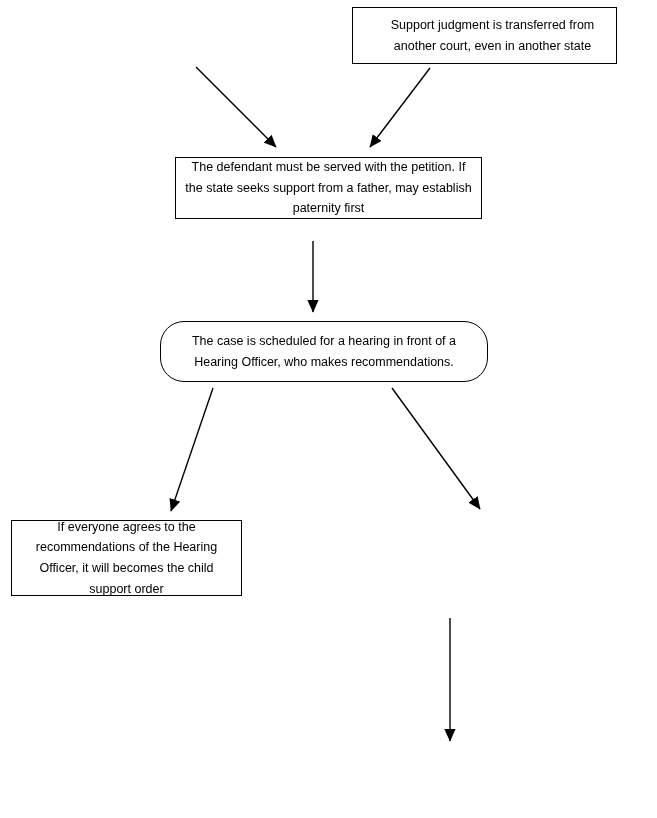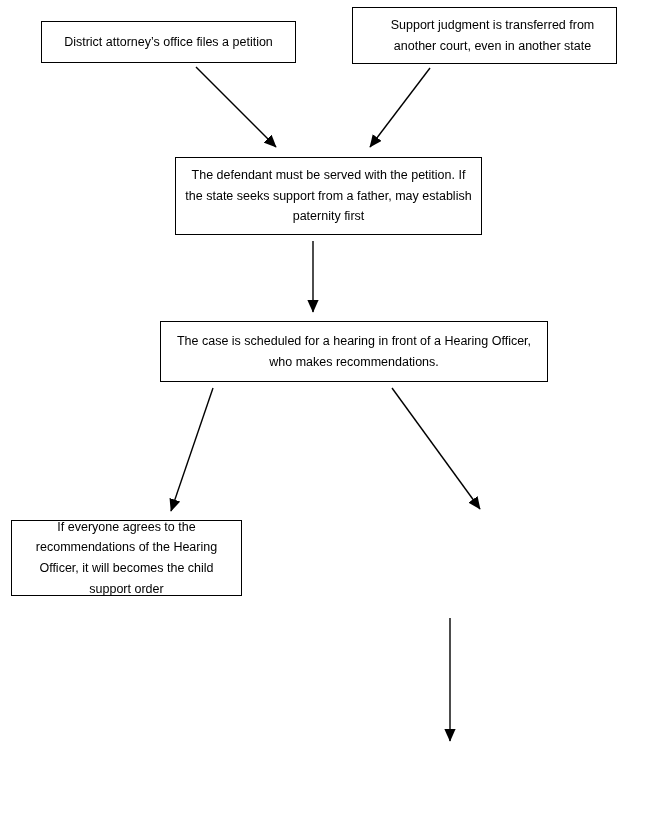--- a/index.html
+++ b/index.html
@@ -35,22 +35,22 @@
   #arrows {
     position: absolute;
     left: 0;
     top: 0;
     width: 657px;
     height: 818px;
     pointer-events: none;
   }
   #n-da      { left: 41px;  top: 21px;  width: 255px; height: 42px; }
   #n-transfer{ left: 352px; top: 7px;   width: 265px; height: 57px; padding-left: 24px; }
-  #n-served  { left: 175px; top: 157px; width: 307px; height: 78px; }
-  #n-hearing { left: 160px; top: 321px; width: 388px; height: 61px; }
+  #n-served  { left: 175px; top: 157px; width: 307px; height: 62px; }
+  #n-hearing { left: 160px; top: 321px; width: 328px; height: 61px; border-radius: 24px; }
   #n-agree   { left: 11px;  top: 520px; width: 231px; height: 76px; }
   #n-disagree{ left: 332px; top: 518px; width: 313px; height: 96px; }
   #n-judge   { left: 356px; top: 750px; width: 263px; height: 57px; }
 </style>
 </head>
 <body>
 
 <div id="canvas">
 
   <svg id="arrows" viewBox="0 0 657 818" width="657" height="818" xmlns="http://www.w3.org/2000/svg">
@@ -66,21 +66,20 @@
 
     <line x1="313" y1="241" x2="313" y2="312" stroke="#000000" stroke-width="1.4" marker-end="url(#arrowhead)"></line>
 
     <line x1="213" y1="388" x2="171" y2="511" stroke="#000000" stroke-width="1.4" marker-end="url(#arrowhead)"></line>
 
     <line x1="392" y1="388" x2="480" y2="509" stroke="#000000" stroke-width="1.4" marker-end="url(#arrowhead)"></line>
 
     <line x1="450" y1="618" x2="450" y2="741" stroke="#000000" stroke-width="1.4" marker-end="url(#arrowhead)"></line>
   </svg>
 
-  <div class="node" id="n-da">District attorney’s office files a petition</div>
 
   <div class="node" id="n-transfer">Support judgment is transferred from another court, even in another state</div>
 
   <div class="node" id="n-served">The defendant must be served with the petition.  If the state seeks support from a father, may  establish paternity first</div>
 
   <div class="node" id="n-hearing">The case is scheduled for a hearing in front of a Hearing Officer, who makes recommendations.</div>
 
   <div class="node" id="n-agree">If everyone agrees to the recommendations of the Hearing Officer, it will becomes the child support order</div>
 
 

